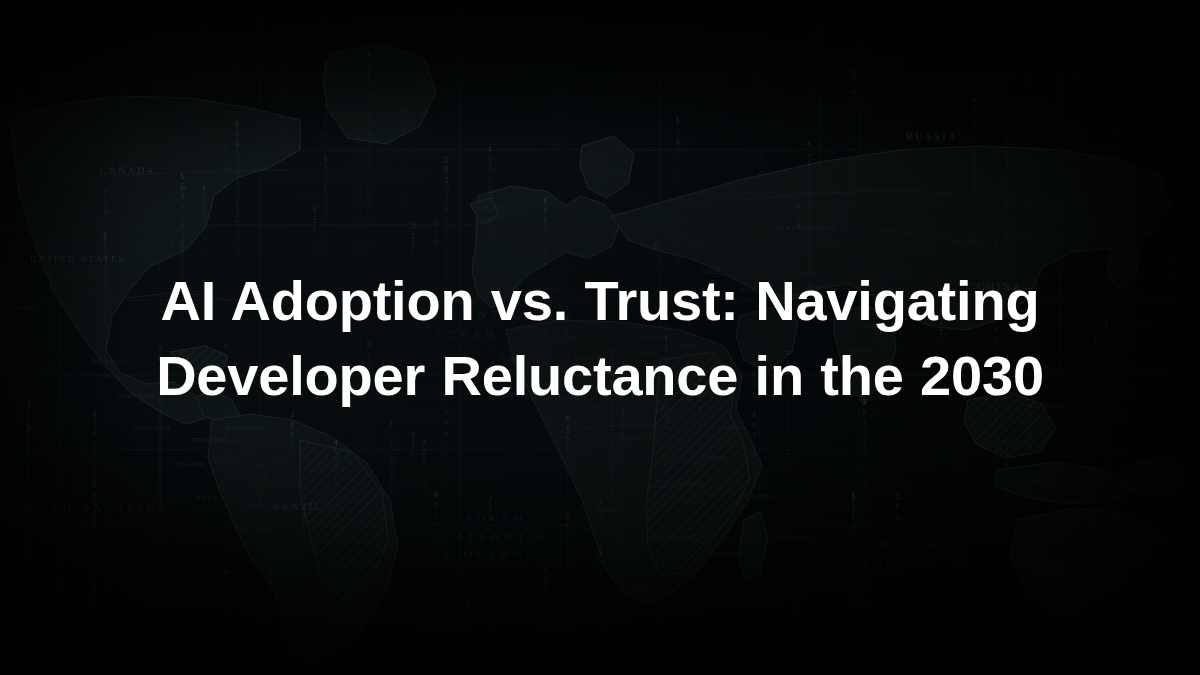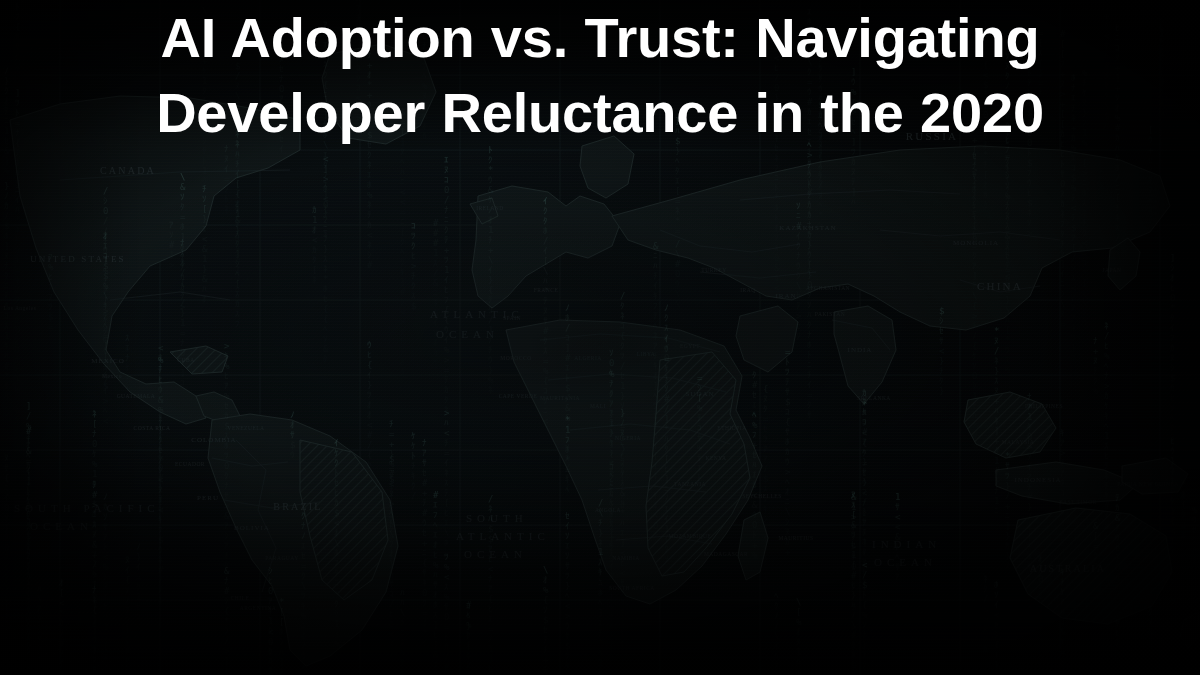--- a/index.html
+++ b/index.html
@@ -144,21 +144,21 @@
 
   #headline-block {
     position: absolute;
     left: 0;
     right: 0;
     top: 0;
     height: 675px;
     display: flex;
     flex-direction: column;
     align-items: center;
-    justify-content: flex-start;
+    justify-content: center;
     z-index: 10;
   }
 
   #headline {
     width: 1000px;
     margin: 0;
     text-align: center;
     color: #ffffff;
     font-size: 56px;
     font-weight: bold;
@@ -2528,17 +2528,17 @@
 
   <div class="bg-layer" id="bg-scan"></div>
 
   <div class="bg-layer" id="bg-scrim"></div>
 
   <div class="bg-layer" id="bg-vignette"></div>
 
   <div id="headline-block">
     <h1 id="headline">
       <span class="hl-line">AI Adoption vs. Trust: Navigating</span>
-      <span class="hl-line">Developer Reluctance in the 2020</span>
+      <span class="hl-line">Developer Reluctance in the 2030</span>
     </h1>
   </div>
 
 </div>
 
 </body></html>

